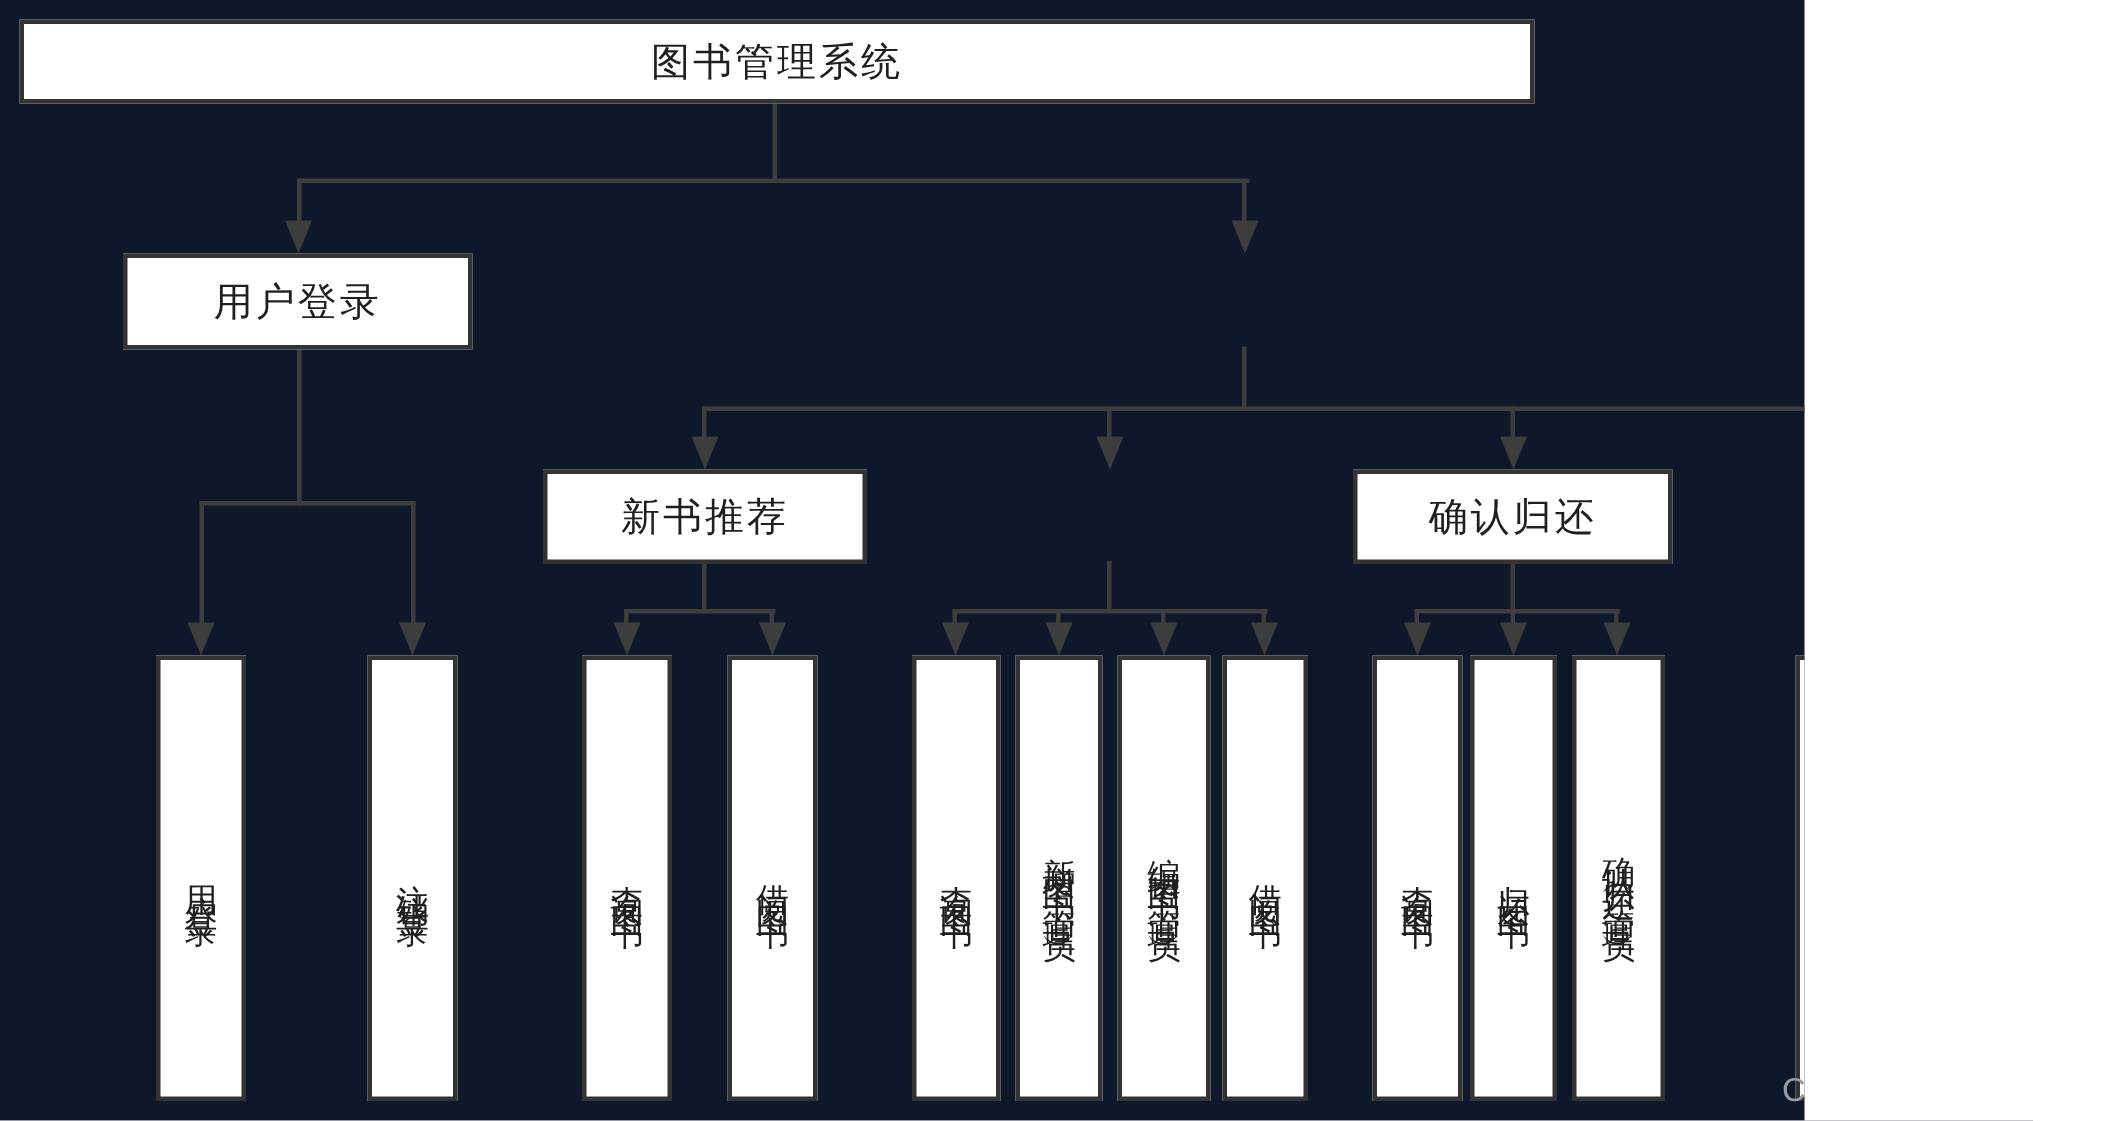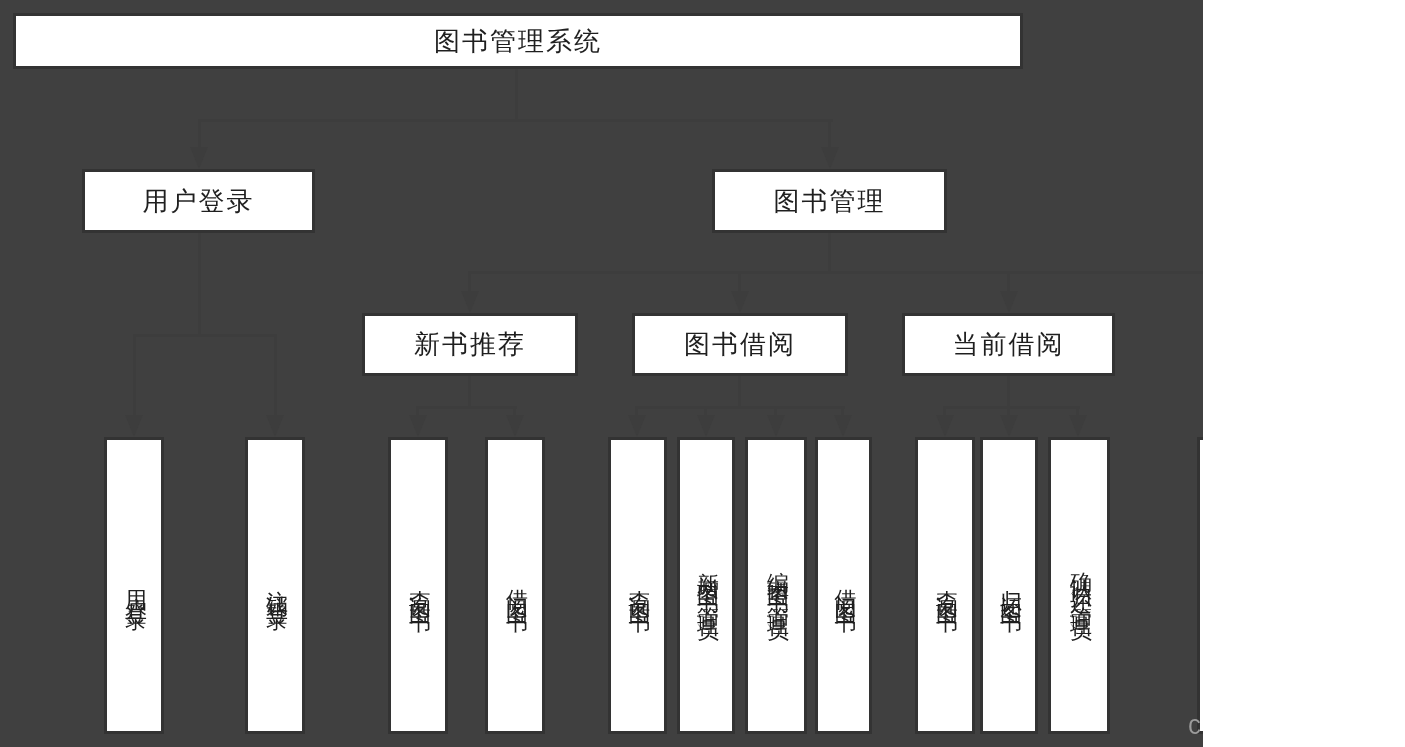--- a/index.html
+++ b/index.html
@@ -1,20 +1,20 @@
 <!DOCTYPE html>
 <html><head>
 <meta charset="utf-8">
 <style>
   html,body{margin:0;padding:0;background:#ffffff;}
   .stage{
     position:relative;
     width:1203px;height:747px;
-    background:#404040;
-    font-family:Liberation Mono, monospace;
+    background:#0f172a;
+    font-family:Liberation Sans, sans-serif;
     overflow:hidden;
   }
   .box{
     position:absolute;
     box-sizing:border-box;
     background:#ffffff;
     border:3px solid #333333;
     display:flex;
     align-items:center;
     justify-content:center;
@@ -72,23 +72,20 @@
   <div class="vline" style="left:515px;top:67px;height:54px;"></div>
   <div class="hline" style="left:198px;top:119px;width:635px;"></div>
   <div class="vline" style="left:198px;top:119px;height:30px;"></div>
   <div class="arrow" style="left:190px;top:147px;"></div>
   <div class="vline" style="left:828px;top:119px;height:30px;"></div>
   <div class="arrow" style="left:821px;top:147px;"></div>
 
   <div class="box" style="left:82px;top:169px;width:233px;height:64px;">
     <span>用户登录</span>
   </div>
-  <div class="box" style="left:712px;top:169px;width:235px;height:64px;">
-    <span>图书管理</span>
-  </div>
 
   <div class="vline" style="left:198px;top:231px;height:106px;"></div>
   <div class="hline" style="left:133px;top:334px;width:144px;"></div>
   <div class="vline" style="left:133px;top:334px;height:84px;"></div>
   <div class="arrow" style="left:125px;top:415px;"></div>
   <div class="vline" style="left:274px;top:334px;height:84px;"></div>
   <div class="arrow" style="left:266px;top:415px;"></div>
 
   <div class="vline" style="left:828px;top:231px;height:43px;"></div>
   <div class="hline" style="left:468px;top:271px;width:814px;"></div>
@@ -97,25 +94,22 @@
   <div class="vline" style="left:738px;top:271px;height:23px;"></div>
   <div class="arrow" style="left:731px;top:291px;"></div>
   <div class="vline" style="left:1007px;top:271px;height:23px;"></div>
   <div class="arrow" style="left:1000px;top:291px;"></div>
   <div class="vline" style="left:1278px;top:271px;height:23px;"></div>
   <div class="arrow" style="left:1271px;top:291px;"></div>
 
   <div class="box" style="left:362px;top:313px;width:216px;height:63px;align-items:center;">
     <span>新书推荐</span>
   </div>
-  <div class="box" style="left:632px;top:313px;width:216px;height:63px;">
-    <span>图书借阅</span>
-  </div>
   <div class="box" style="left:902px;top:313px;width:213px;height:63px;">
-    <span>当前借阅</span>
+    <span>确认归还</span>
   </div>
 
   <div class="vline" style="left:468px;top:374px;height:35px;"></div>
   <div class="hline" style="left:416px;top:406px;width:101px;"></div>
   <div class="vline" style="left:416px;top:406px;height:12px;"></div>
   <div class="arrow" style="left:409px;top:415px;"></div>
   <div class="vline" style="left:513px;top:406px;height:12px;"></div>
   <div class="arrow" style="left:506px;top:415px;"></div>
 
   <div class="vline" style="left:738px;top:374px;height:35px;"></div>

